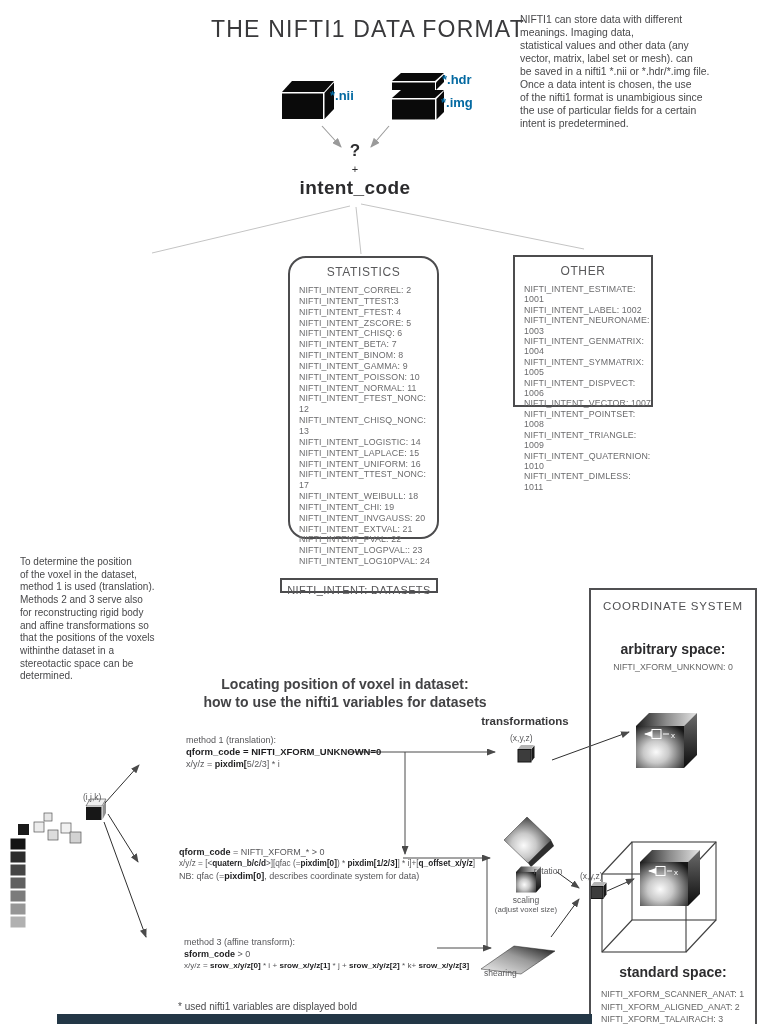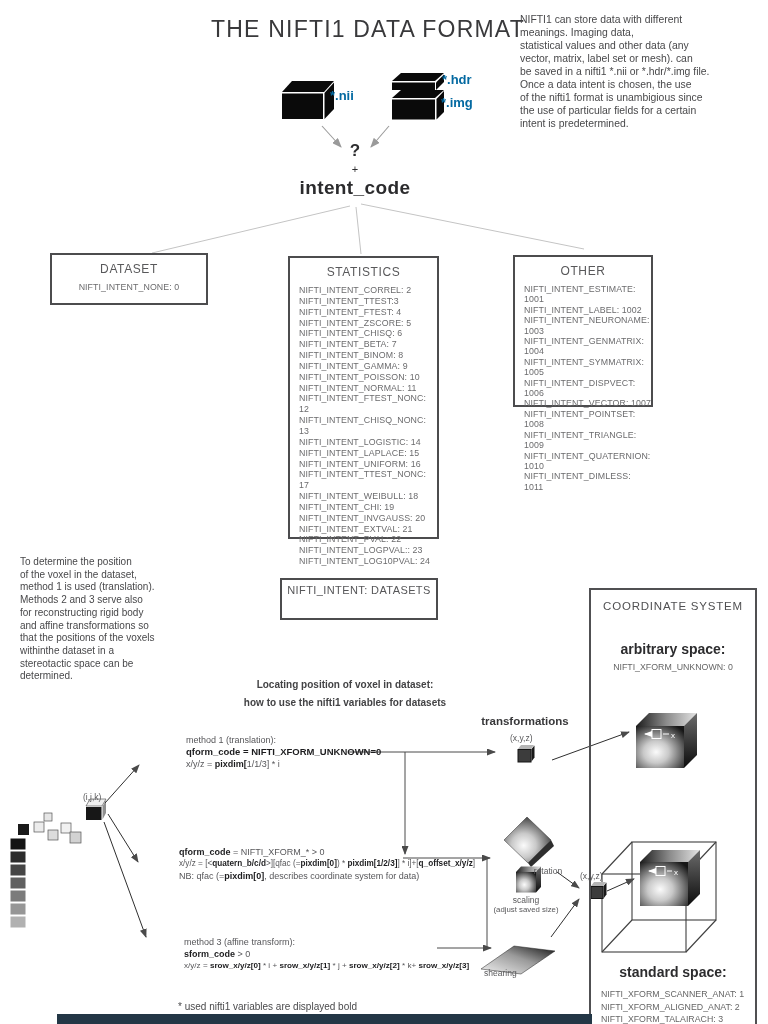--- a/index.html
+++ b/index.html
@@ -20,29 +20,29 @@
   .intent{left:255px;top:177px;width:200px;text-align:center;font-size:19px;font-weight:bold;
           letter-spacing:0.4px;color:#2b2b2d;}
 
   .box{border:2px solid #4c4c4e;background:#fff;box-sizing:border-box;}
   .box-title{font-size:12px;color:#58585a;text-align:center;letter-spacing:0.6px;padding-top:7px;}
   .box-items{color:#6b6b6d;}
   .box-items .box-item{font-size:8.8px;line-height:10.6px;letter-spacing:0.1px;}
   .items-left{padding:6px 0 0 9px;}
   .items-center{text-align:center;padding-top:6px;}
   .dataset-box{left:50px;top:253px;width:158px;height:52px;}
-  .stats-box{left:288px;top:256px;width:151px;height:283px;}
+  .stats-box{left:288px;top:256px;width:151px;height:283px;border-radius:18px;}
   .other-box{left:513px;top:255px;width:140px;height:152px;}
   .stats-box .box-item{line-height:10.85px;}
   .other-box .box-item{line-height:10.4px;}
 
-  .tagbox{left:280px;top:578px;width:158px;height:42px;border:2px solid #4c4c4e;box-sizing:border-box;
+  .tagbox{left:280px;top:578px;width:158px;height:15px;border:2px solid #4c4c4e;box-sizing:border-box;
           text-align:center;font-size:11px;letter-spacing:0.4px;color:#565658;line-height:21px;}
 
-  .heading{left:145px;top:676px;width:400px;text-align:center;font-size:10px;line-height:17.5px;
+  .heading{left:145px;top:676px;width:400px;text-align:center;font-size:14px;line-height:17.5px;
            font-weight:600;color:#434345;}
 
   .mblock{position:absolute;}
   .mline{font-size:9px;line-height:12px;color:#57575a;white-space:nowrap;padding-left:36px;}
   .mline .bseg{font-weight:bold;color:#1d1d1f;}
   .mline.allbold{font-size:9.5px;}
   .mline.eq-m2{font-size:8.2px;}
   .mline.eq-m3{font-size:8.1px;}
 
   .small-label{font-size:8.5px;color:#59595b;}
@@ -236,27 +236,20 @@
 intent is predetermined.</div>
 
   <div class="abs flabel" style="left:330px;top:88px">*.nii</div>
   <div class="abs flabel" style="left:442px;top:72px">*.hdr</div>
   <div class="abs flabel" style="left:441px;top:95px">*.img</div>
 
   <div class="abs qmark">?</div>
   <div class="abs plusmark">+</div>
   <div class="abs intent">intent_code</div>
 
-  <div class="abs box dataset-box">
-    <div class="box-title">DATASET</div>
-    <div class="box-items items-center">
-
-    <div class="box-item">NIFTI_INTENT_NONE: 0</div>
-      </div>
-  </div>
 
   <div class="abs box stats-box">
     <div class="box-title">STATISTICS</div>
     <div class="box-items items-left">
 
     <div class="box-item">NIFTI_INTENT_CORREL: 2</div>
         <div class="box-item">NIFTI_INTENT_TTEST:3</div>
         <div class="box-item">NIFTI_INTENT_FTEST: 4</div>
         <div class="box-item">NIFTI_INTENT_ZSCORE: 5</div>
         <div class="box-item">NIFTI_INTENT_CHISQ: 6</div>
@@ -325,40 +318,40 @@
     </div>
 
   <div class="abs heading">
     <div>Locating position of voxel in dataset:</div>
     <div>how to use the nifti1 variables for datasets</div>
   </div>
 
   <div class="mblock" style="left:150px;top:734px">
     <div class="mline">method 1 (translation):</div>
     <div class="mline allbold"><span class="bseg">qform_code = NIFTI_XFORM_UNKNOWN=0</span></div>
-    <div class="mline"><span>x/y/z = </span><span class="bseg">pixdim[</span><span>1/1/3] * i</span></div>
+    <div class="mline"><span>x/y/z = </span><span class="bseg">pixdim[</span><span>5/2/3] * i</span></div>
   </div>
 
   <div class="mblock" style="left:143px;top:846px">
     <div class="mline"><span class="bseg">qform_code</span><span> = NIFTI_XFORM_* &gt; 0</span></div>
     <div class="mline eq-m2"><span>x/y/z = [&lt;</span><span class="bseg">quatern_b/c/d</span><span>&gt;][qfac (=</span><span class="bseg">pixdim[0]</span><span>) * </span><span class="bseg">pixdim[1/2/3]</span><span>] * i]+[</span><span class="bseg">q_offset_x/y/z</span><span>]</span></div>
     <div class="mline"><span>NB: qfac (=</span><span class="bseg">pixdim[0]</span><span>, describes coordinate system for data)</span></div>
   </div>
 
   <div class="mblock" style="left:148px;top:936px">
     <div class="mline">method 3 (affine transform):</div>
     <div class="mline"><span class="bseg">sform_code</span><span> &gt; 0</span></div>
     <div class="mline eq-m3"><span>x/y/z = </span><span class="bseg">srow_x/y/z[0]</span><span> * i + </span><span class="bseg">srow_x/y/z[1]</span><span> * j + </span><span class="bseg">srow_x/y/z[2]</span><span> * k+ </span><span class="bseg">srow_x/y/z[3]</span></div>
   </div>
 
   <div class="abs small-label" style="left:83px;top:792px">(i,j,k)</div>
   <div class="abs grp-label" style="left:470px;top:715px;width:110px;text-align:center">transformations</div>
   <div class="abs small-label" style="left:510px;top:733px">(x,y,z)</div>
   <div class="abs small-label" style="left:526px;top:866px;width:44px;text-align:center">rotation</div>
   <div class="abs small-label" style="left:500px;top:895px;width:52px;text-align:center">scaling</div>
-  <div class="abs small-label" style="left:485px;top:905px;width:82px;text-align:center;font-size:7.8px">(adjust saved size)</div>
+  <div class="abs small-label" style="left:485px;top:905px;width:82px;text-align:center;font-size:7.8px">(adjust voxel size)</div>
   <div class="abs small-label" style="left:484px;top:968px">shearing</div>
   <div class="abs small-label" style="left:580px;top:871px">(x,y,z)</div>
 
   <div class="abs footnote">* used nifti1 variables are displayed bold</div>
   <div class="abs footer-bar"></div>
 
 </div>
 
 </body></html>

